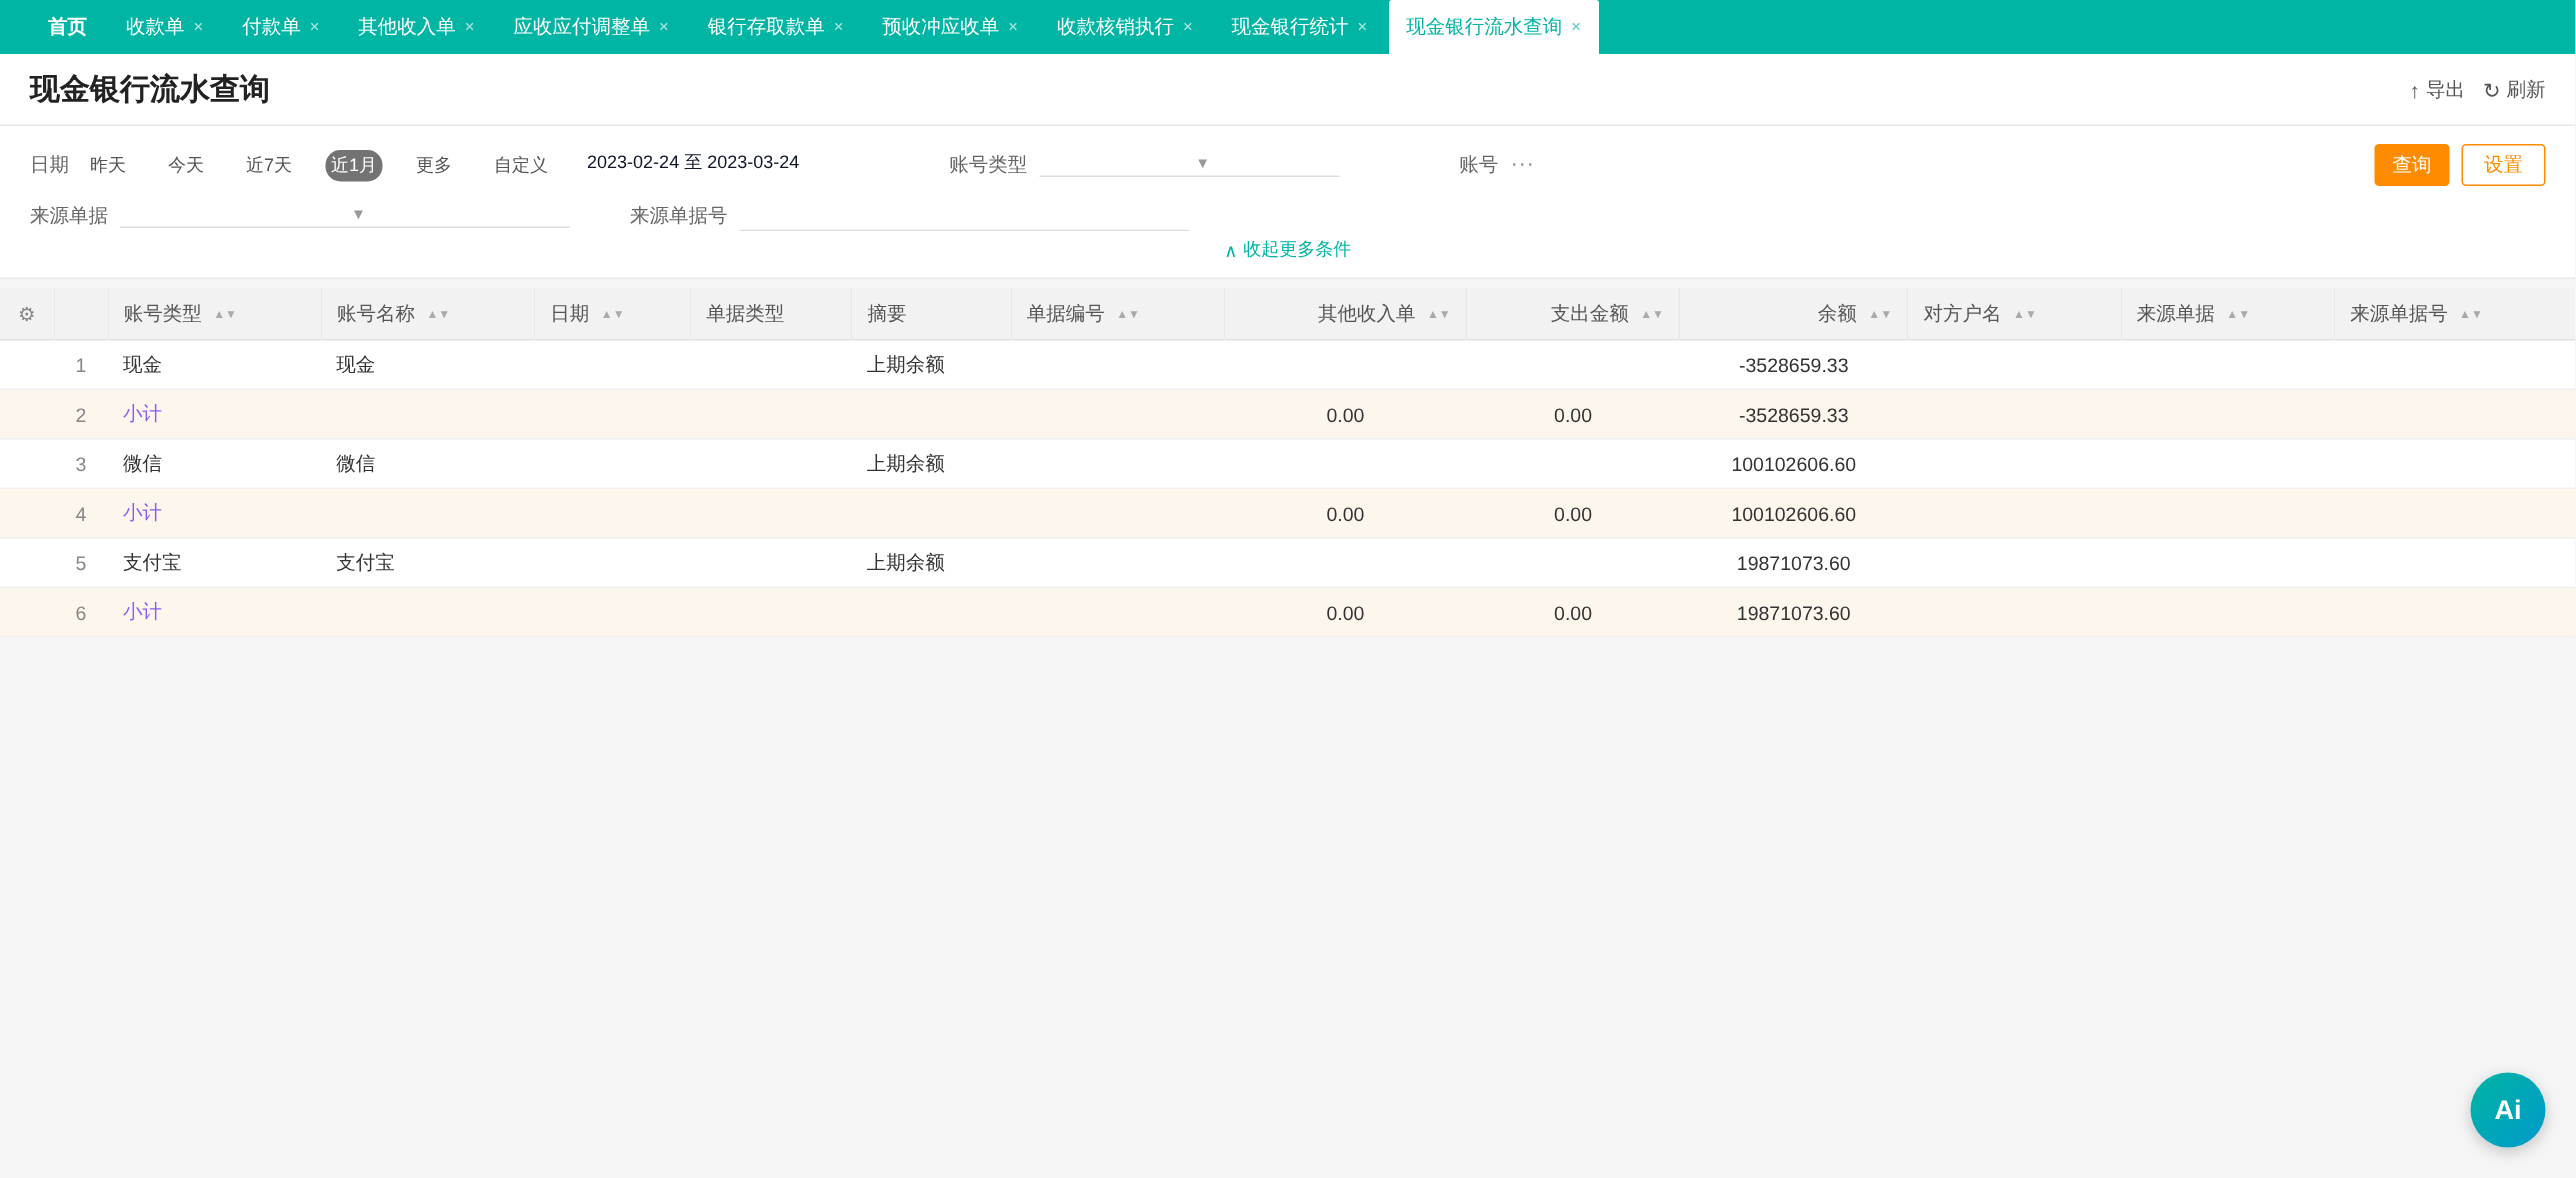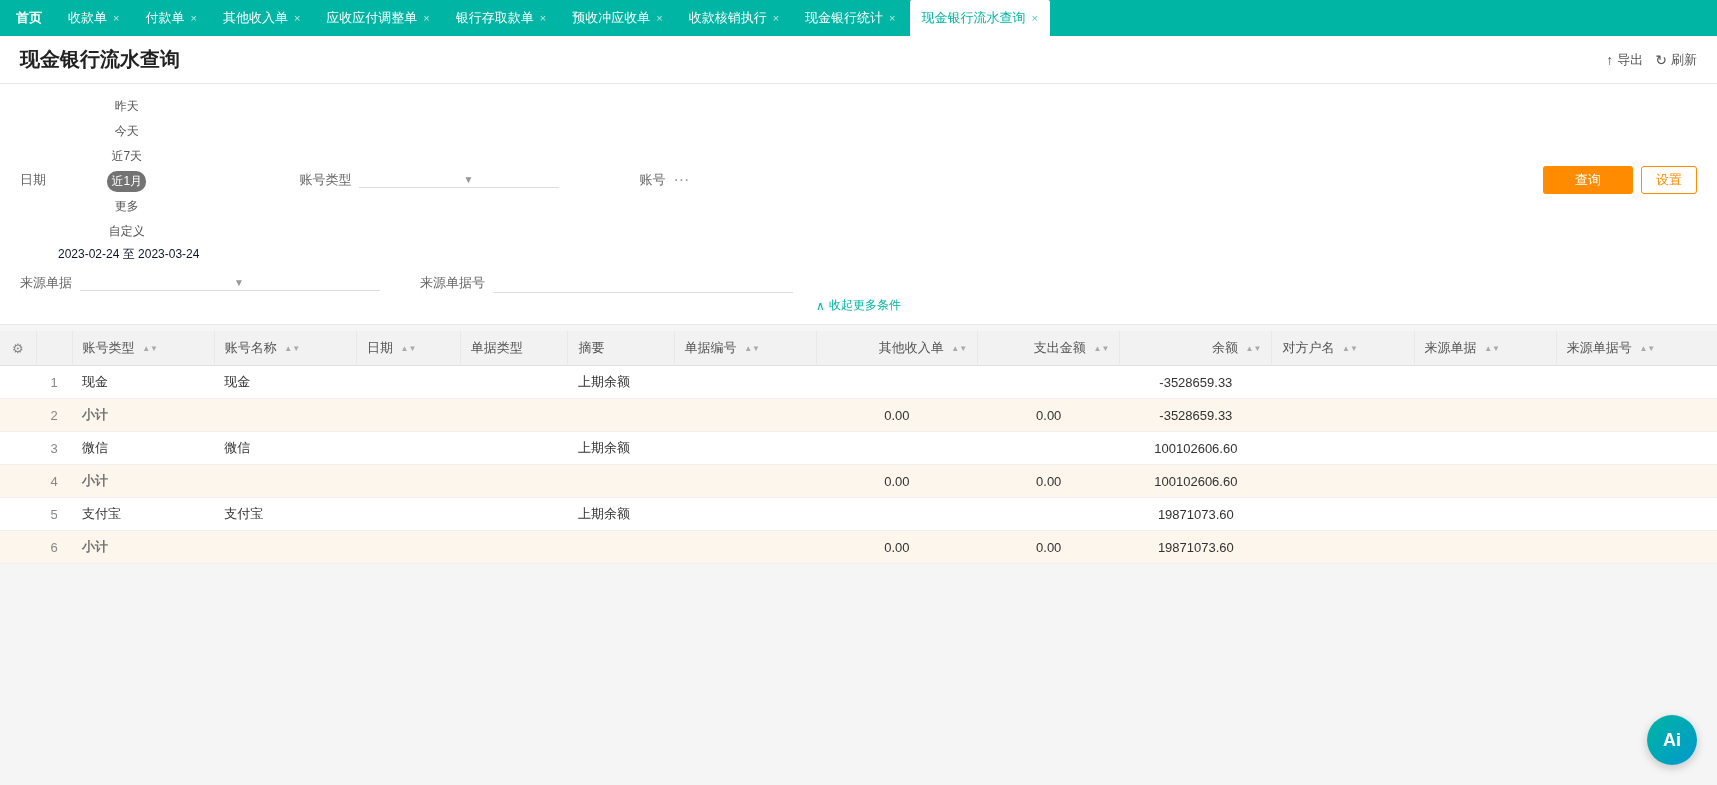--- a/index.html
+++ b/index.html
@@ -4,21 +4,21 @@
   <style>
     * { box-sizing: border-box; margin: 0; padding: 0; font-family: 'Microsoft YaHei', Arial, sans-serif; }
     body { background: #f5f5f5; font-size: 13px; color: #333; }
 
     
     .top-nav {
       background: #00b5a3;
       display: flex;
       align-items: center;
       height: 36px;
-      padding: 0 4px;
+      padding: 0 20px;
       gap: 2px;
       overflow: hidden;
     }
     .nav-item {
       color: #fff;
       padding: 0 12px;
       height: 36px;
       display: flex;
       align-items: center;
       cursor: pointer;
@@ -83,23 +83,21 @@
       align-items: center;
       gap: 8px;
     }
     .filter-label {
       color: #666;
       white-space: nowrap;
       font-size: 13px;
     }
     .date-shortcuts {
       display: flex;
-      align-items: center;
-      gap: 4px;
-      flex-direction: column;
+      gap: 16px;
     }
     .date-btn {
       padding: 2px 6px;
       cursor: pointer;
       border-radius: 3px;
       font-size: 12px;
       color: #555;
       border: none;
       background: none;
     }
@@ -134,21 +132,21 @@
     .dots-btn {
       color: #999;
       cursor: pointer;
       font-size: 16px;
       margin-right: 8px;
     }
     .btn-query {
       background: #ff8c00;
       color: #fff;
       border: none;
-      padding: 5px 32px;
+      padding: 5px 12px;
       border-radius: 3px;
       cursor: pointer;
       font-size: 13px;
     }
     .btn-settings {
       background: #fff;
       color: #ff8c00;
       border: 1px solid #ff8c00;
       padding: 4px 14px;
       border-radius: 3px;
@@ -201,21 +199,21 @@
       line-height: 1;
     }
     .gear-col { width: 36px; text-align: center; }
     tbody tr { border-bottom: 1px solid #f0f0f0; }
     tbody tr.subtotal-row { background: #fdf6ec; }
     tbody td {
       padding: 7px 10px;
       white-space: nowrap;
     }
     .row-num { color: #888; text-align: center; }
-    .subtotal-label { color: #737373; font-weight: bold; margin-top: 30px; }
+    .subtotal-label { color: #8b5cf6; font-weight: normal; margin-top: 30px; }
     .amount-cell { text-align: center; }
     .gear-icon-cell { text-align: center; color: #888; cursor: pointer; }
 
     
     .ai-badge {
       position: fixed;
       right: 20px;
       bottom: 20px;
       background: linear-gradient(135deg, #00b5a3, #0099cc);
       color: #fff;

